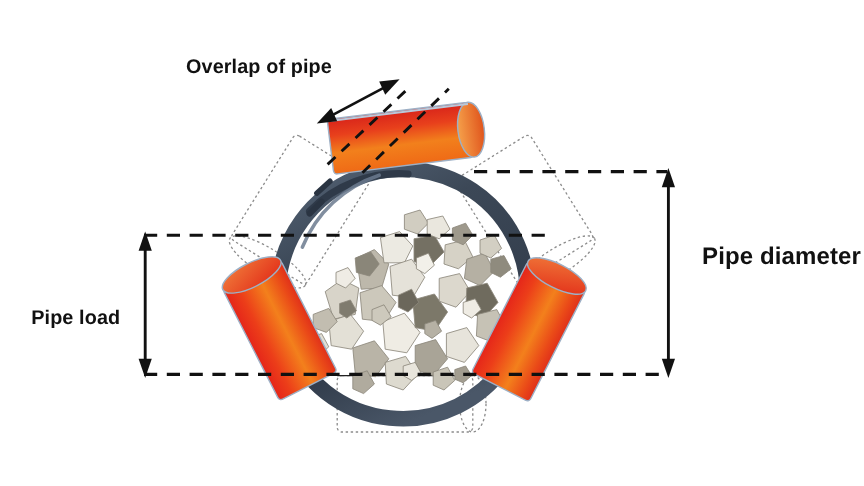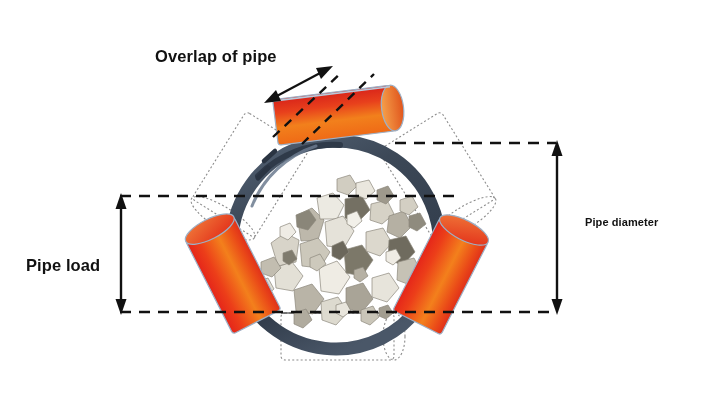--- a/index.html
+++ b/index.html
@@ -4,21 +4,21 @@
 <style>
   html,body{margin:0;padding:0;background:#ffffff;}
   body{width:720px;height:405px;overflow:hidden;
        font-family:"Liberation Sans", sans-serif;}
   #stage{position:relative;width:622px;height:405px;background:#fff;}
   #stage svg{position:absolute;left:0;top:0;}
   .lbl{position:absolute;font-weight:bold;color:#111111;
        letter-spacing:.1px;white-space:nowrap;}
   #lbl-overlap{left:155px;top:47px;font-size:16.5px;}
   #lbl-load{left:26px;top:256px;font-size:16.5px;}
-  #lbl-diameter{left:585px;top:216px;font-size:11px;}
+  #lbl-diameter{left:585px;top:203px;font-size:20px;}
 </style>
 </head>
 <body>
 
 <div id="stage">
 
 <svg width="720" height="405" viewBox="0 0 720 405">
   <defs>
     <linearGradient id="gTop" x1="0" y1="0" x2="0" y2="1">
       <stop offset="0" stop-color="#d8241a"></stop>

